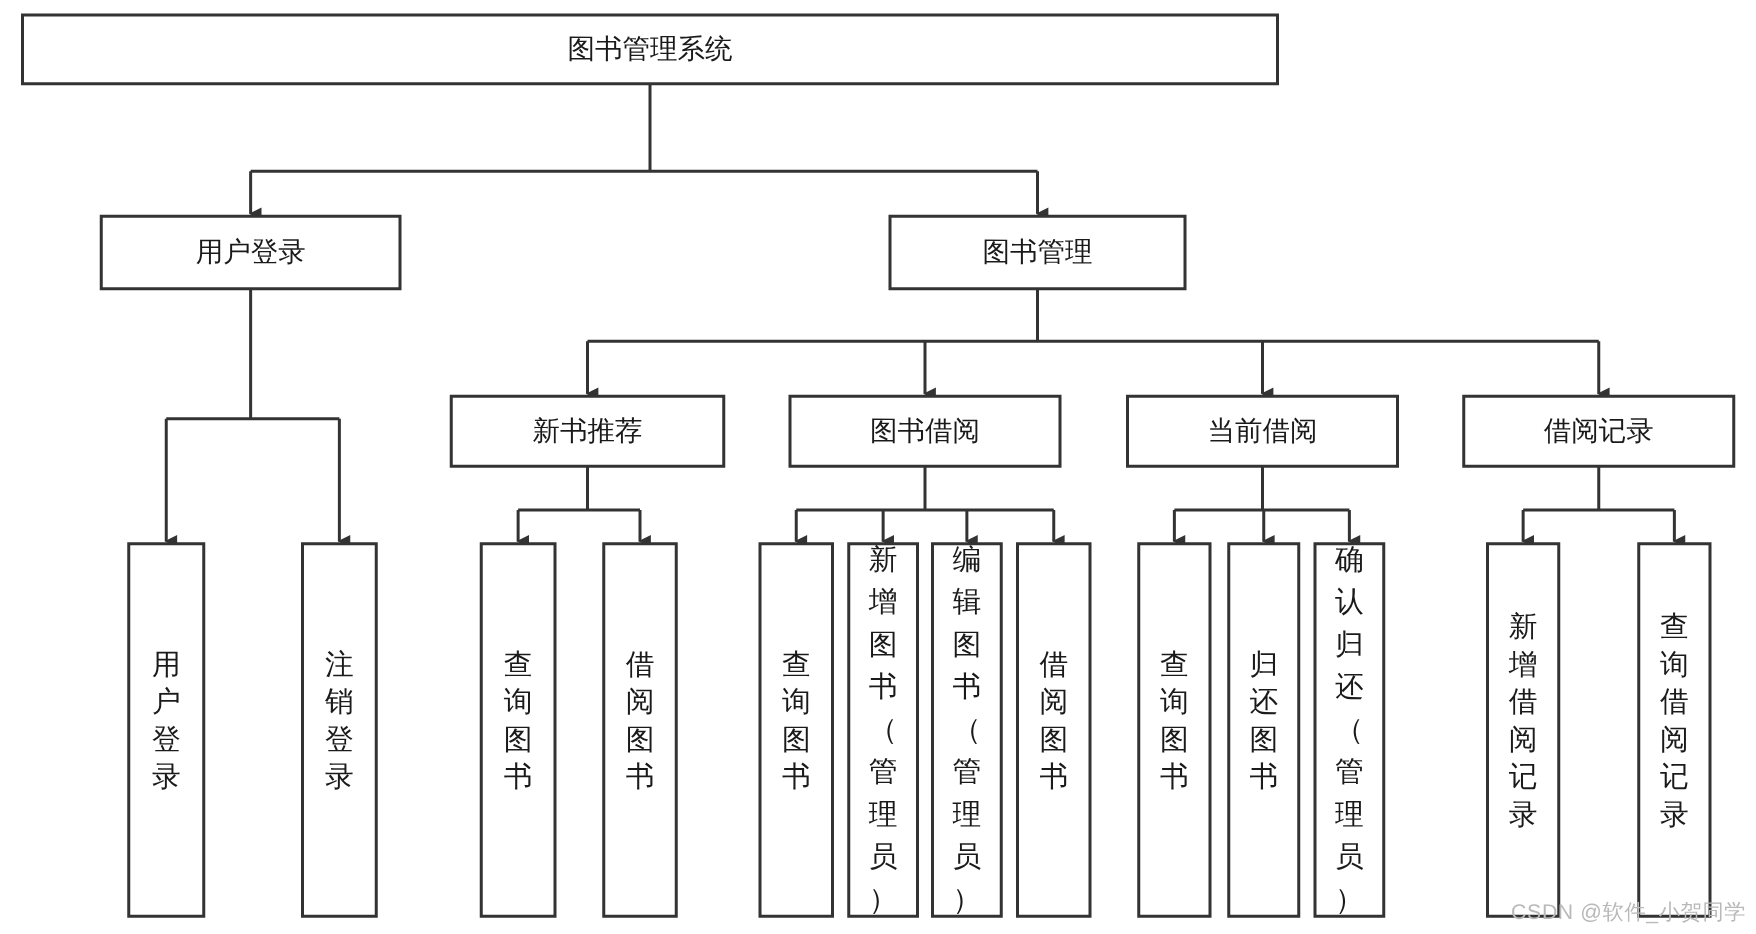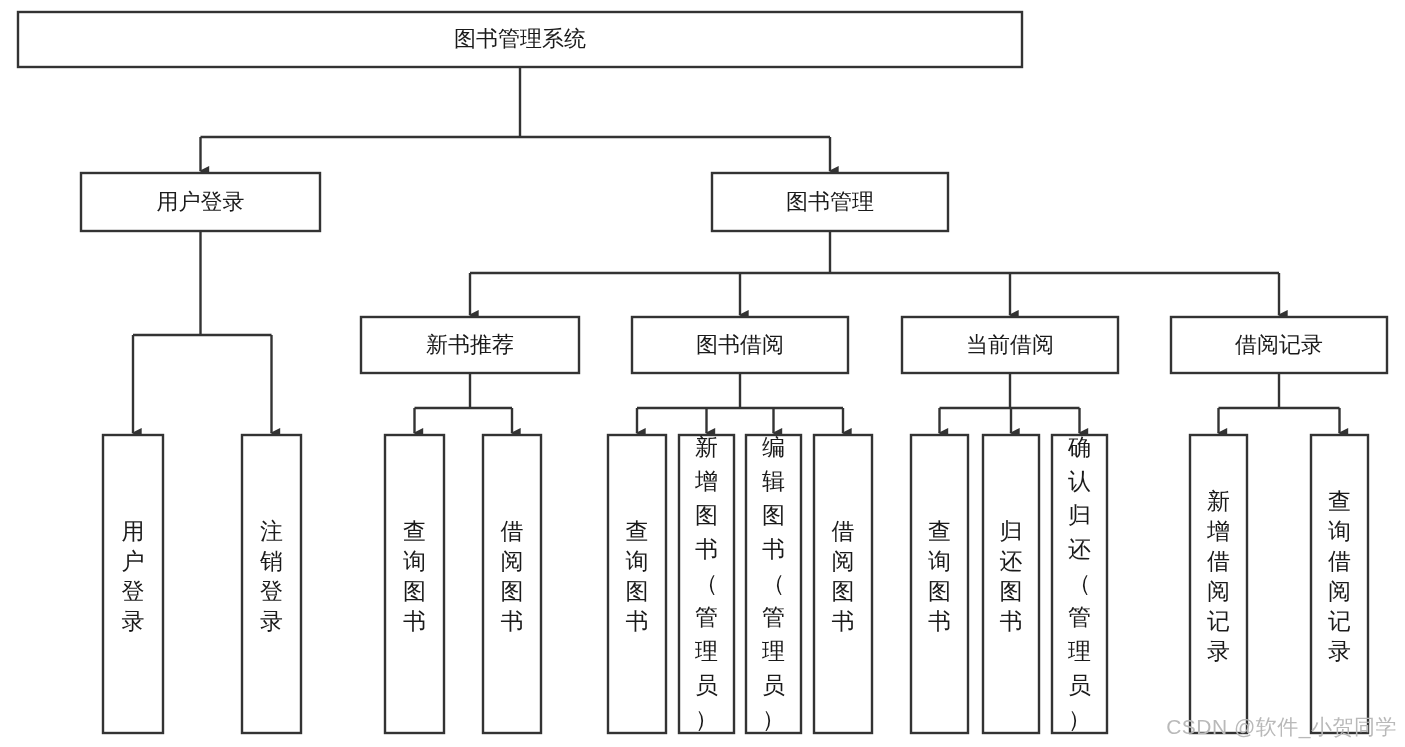--- a/index.html
+++ b/index.html
@@ -16,21 +16,21 @@
   .node-label{
     font-family:"Liberation Sans","DejaVu Sans",sans-serif;
     fill:#1a1a1a;
     text-anchor:middle;
   }
   .label-h{font-size:22px;dominant-baseline:middle;}
   .label-v{font-size:23px;}
   .watermark{
     position:absolute;
     right:8px;bottom:6px;
-    font-size:21px;
+    font-size:17px;
     color:#b9b9b9;
     letter-spacing:0.5px;
     white-space:nowrap;
     pointer-events:none;
   }
 </style>
 </head>
 <body>
 
 <div id="diagram-root">

